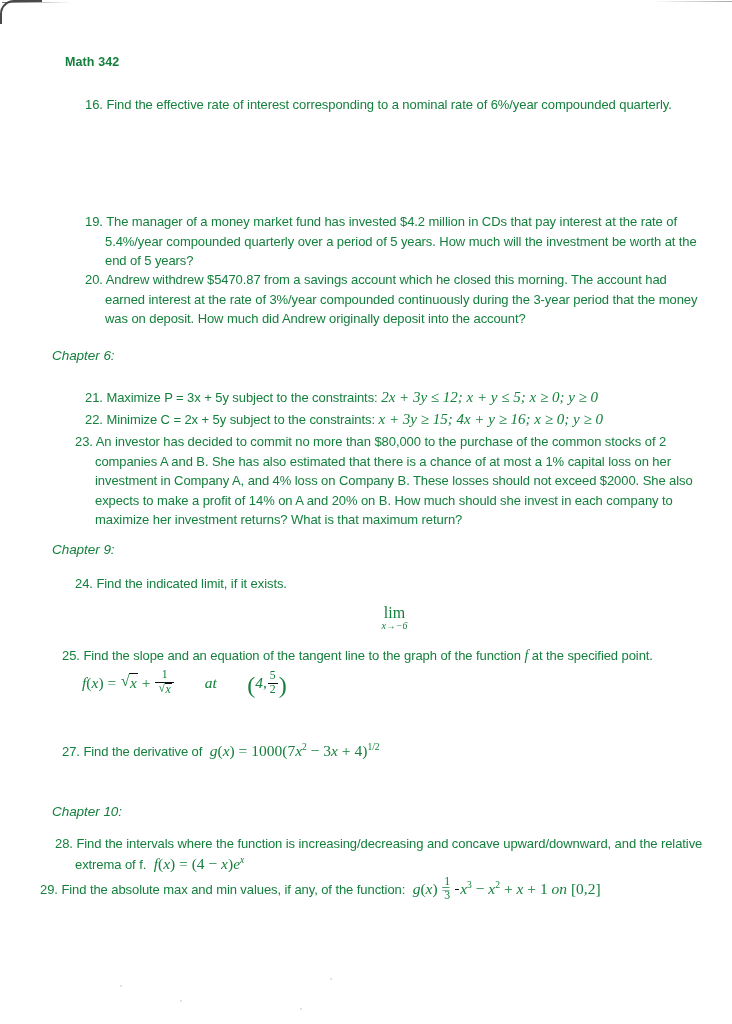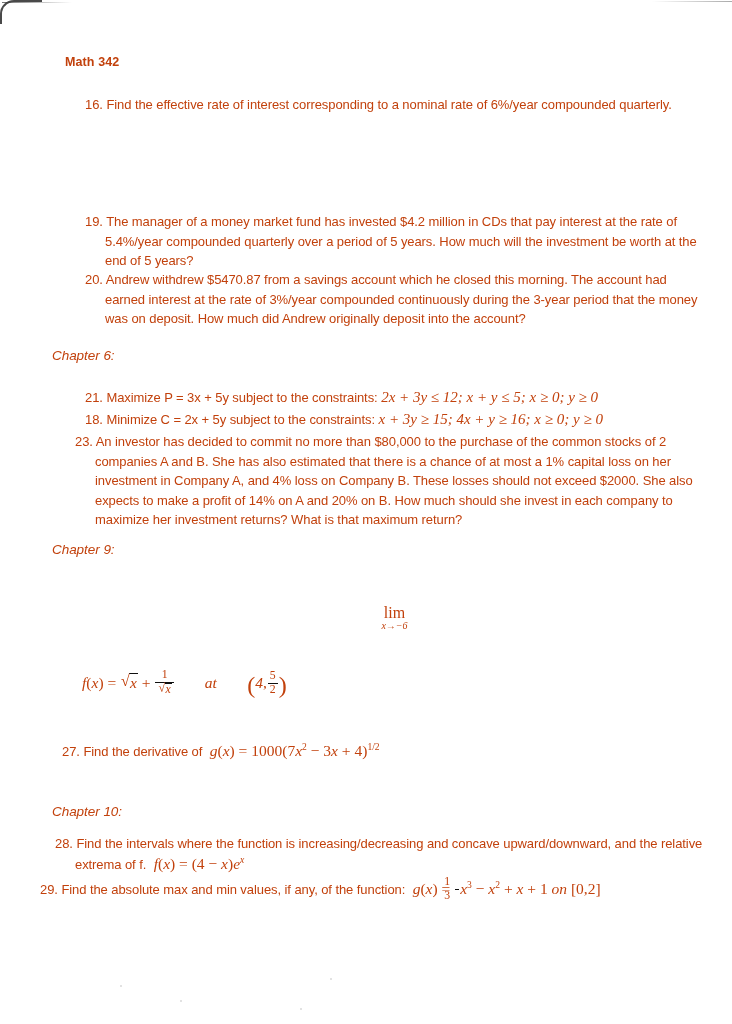--- a/index.html
+++ b/index.html
@@ -8,21 +8,21 @@
     padding: 0;
     background: #ffffff;
   }
   .page {
     position: relative;
     width: 732px;
     height: 1024px;
     background: #ffffff;
     overflow: hidden;
     font-family: "Liberation Sans", sans-serif;
-    color: #c2410c;
+    color: #15803d;
     -webkit-font-smoothing: antialiased;
   }
 
   
   .scan-corner-tl {
     position: absolute;
     left: 0px;
     top: 0px;
     width: 40px;
     height: 22px;
@@ -225,40 +225,50 @@
 
   <div class="chapter-head" style="top:346px;">Chapter 6:</div>
 
   <div class="problem" style="left:85px; top:388px; width:620px; white-space:nowrap;">
     <span class="num">21.</span>
     <span>Maximize P = 3x + 5y subject to the constraints:</span>
     <span class="math"><span>2</span>x + <span>3</span>y <span class="up">≤</span> <span>12</span>; x + y <span class="up">≤</span> <span>5</span>; <span>x ≥ 0</span>; <span>y ≥ 0</span></span>
   </div>
 
   <div class="problem" style="left:85px; top:410px; width:620px; white-space:nowrap;">
-    <span class="num">18.</span>
+    <span class="num">22.</span>
     <span>Minimize C = 2x + 5y subject to the constraints:</span>
     <span class="math">x + <span>3</span>y <span class="up">≥</span> <span>15</span>; <span>4</span>x + y <span class="up">≥</span> <span>16</span>; <span>x ≥ 0</span>; <span>y ≥ 0</span></span>
   </div>
 
   <div class="problem" style="left:75px; top:432px; width:620px;">
     <span class="num">23.</span>
     <span>An investor has decided to commit no more than $80,000 to the purchase of the common stocks of 2 companies A and B. She has also estimated that there is a chance of at most a 1% capital loss on her investment in Company A, and 4% loss on Company B. These losses should not exceed $2000. She also expects to make a profit of 14% on A and 20% on B. How much should she invest in each company to maximize her investment returns? What is that maximum return?</span>
   </div>
 
   <div class="chapter-head" style="top:540px;">Chapter 9:</div>
 
+  <div class="problem" style="left:75px; top:574px; width:600px;">
+    <span class="num">24.</span>
+    <span>Find the indicated limit, if it exists.</span>
+  </div>
 
   <div class="display-center" style="top:605px;">
     <span class="limblock">
       <span class="lim">lim</span>
       <span class="to"><span>x</span><span>→</span><span>−6</span></span>
     </span>
   </div>
 
+  <div class="problem" style="left:62px; top:646px; width:645px;">
+    <span class="num">25.</span>
+    <span>Find the slope and an equation of the tangent line to the graph of the function</span>
+    <span class="math" style="font-size:14px;">f</span>
+    <span>at the specified point.</span>
+  </div>
 
   <div style="position:absolute; left:82px; top:669px; white-space:nowrap;">
     <span style="font-size:13px; font-family:'Liberation Sans',sans-serif;"></span>
     <span class="math" style="font-size:15.5px;"><span>f</span><span class="up">(</span><span>x</span><span class="up">)</span> <span class="up">=</span> <span class="sqrt"><span class="rad">x</span></span> <span class="up">+</span> <span class="frac"><span class="n up">1</span><span class="d"><span class="sqrt"><span class="rad">x</span></span></span></span>
     </span>
     <span class="math" style="font-size:15.5px; margin-left:26px;">at</span>
     <span class="math" style="font-size:15.5px; margin-left:26px;"><span class="paren-big">(</span><span>4</span><span class="up">,</span><span class="frac"><span class="n up">5</span><span class="d up">2</span></span><span class="paren-big">)</span></span>
   </div>
 
 

